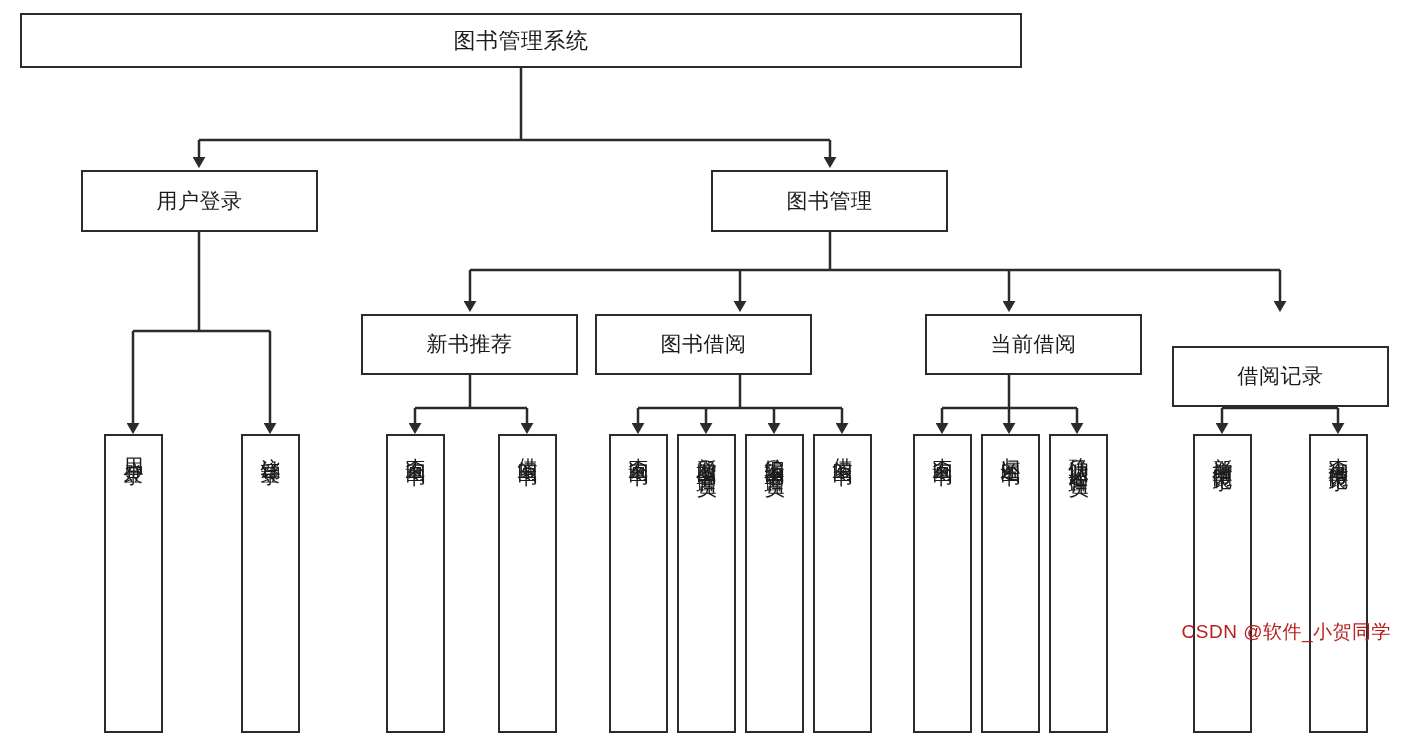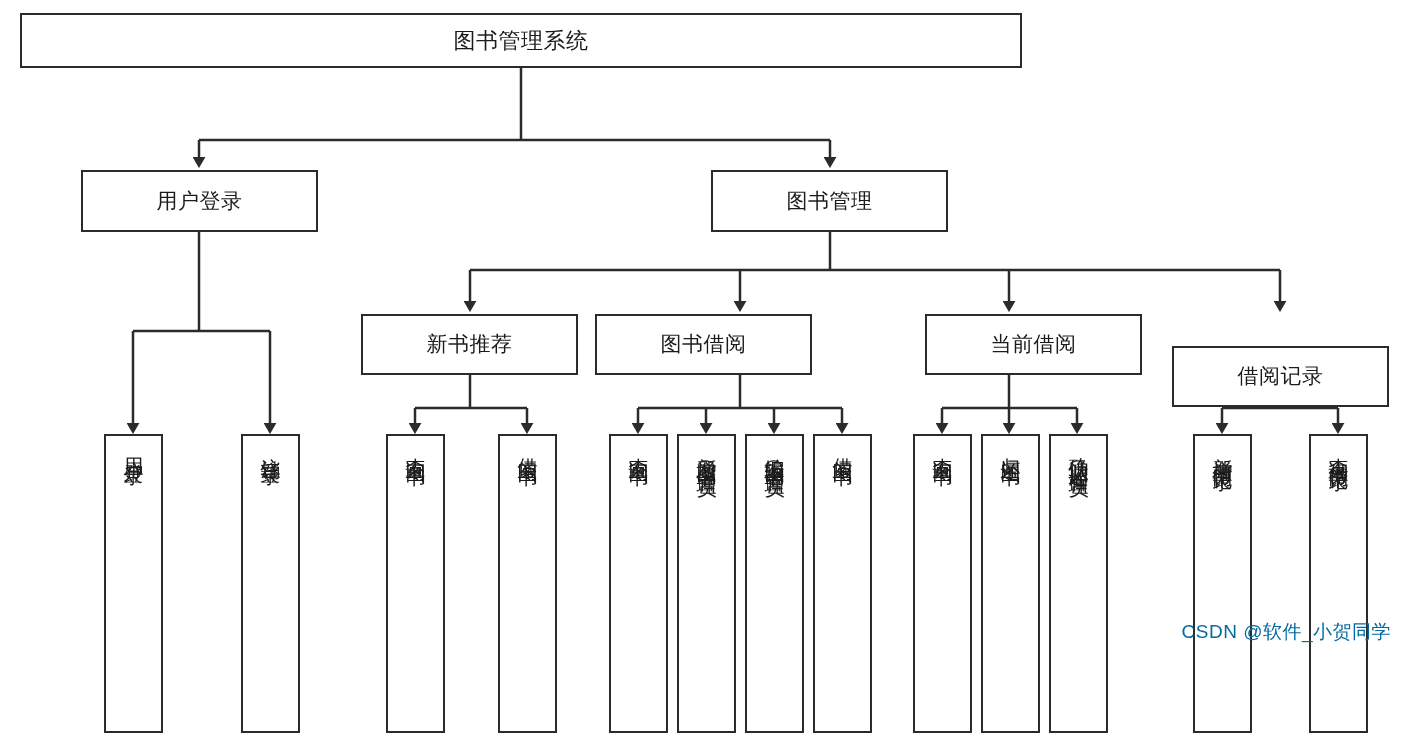--- a/index.html
+++ b/index.html
@@ -57,21 +57,21 @@
     font-size: 20px;
     letter-spacing: 3px;
     line-height: 1.05;
     white-space: nowrap;
   }
   .watermark {
     position: absolute;
     right: 14px;
     bottom: 6px;
     font-size: 19px;
-    color: #0369a1;
+    color: #b91c1c;
     letter-spacing: 0.5px;
     white-space: nowrap;
     font-family: "Liberation Sans", "DejaVu Sans", sans-serif;
     margin-top: 6px;
   }
 </style>
 </head>
 <body>
 
 <div id="diagram-root">

